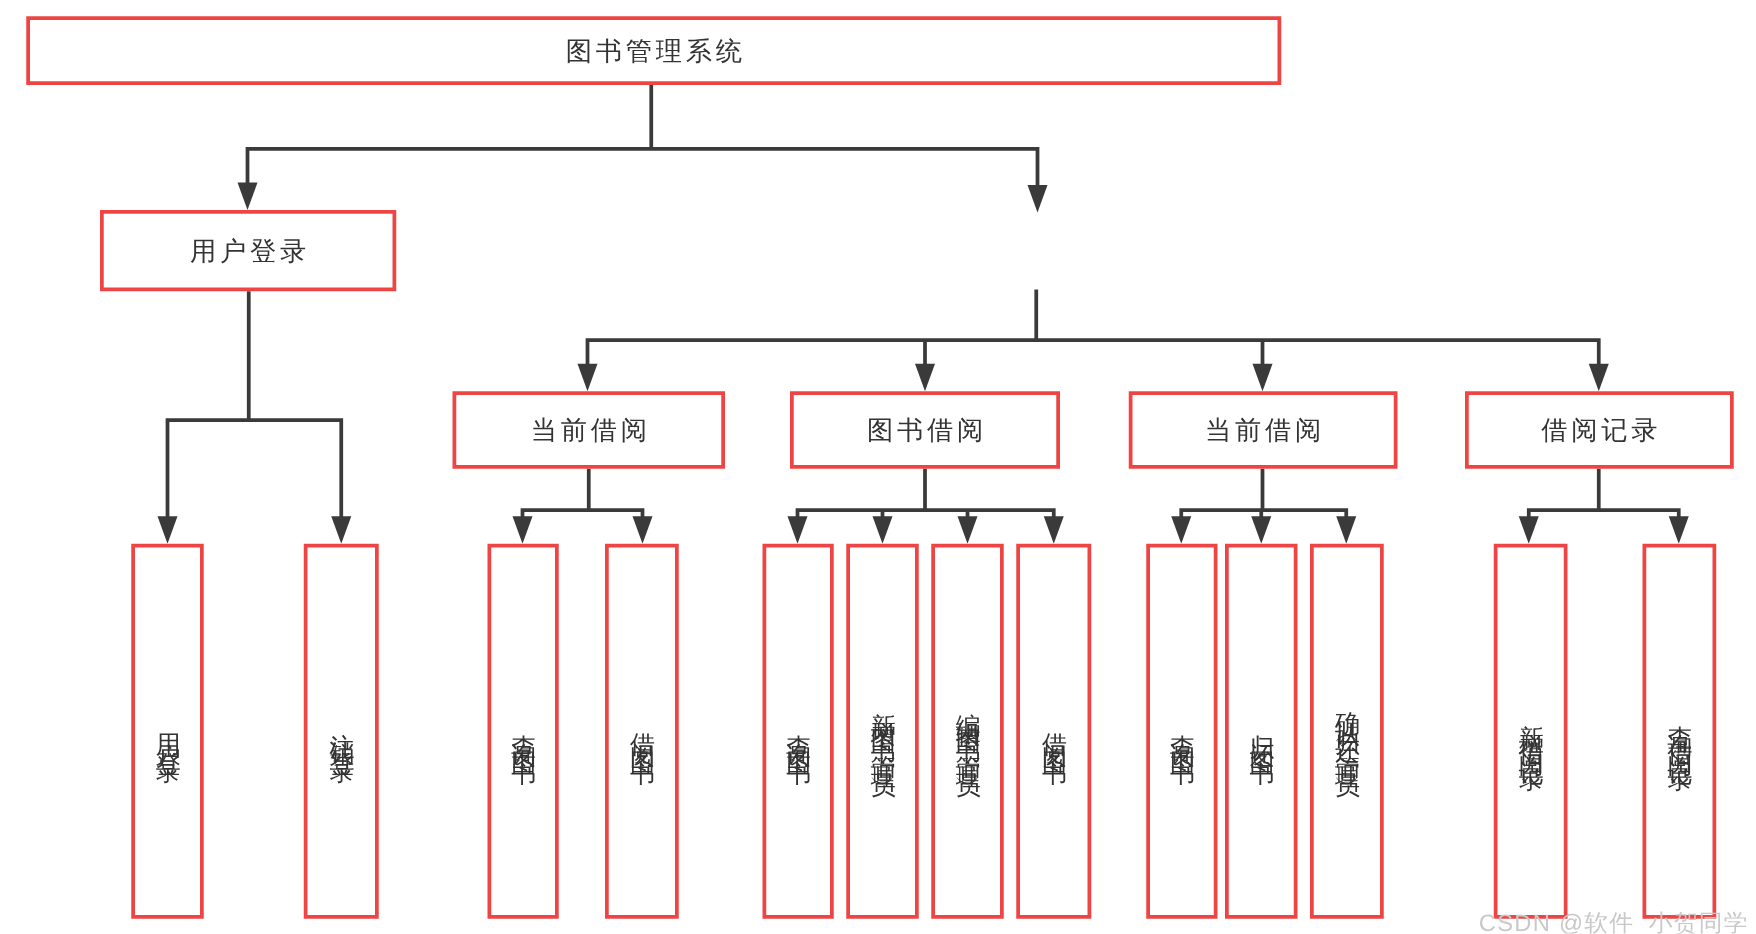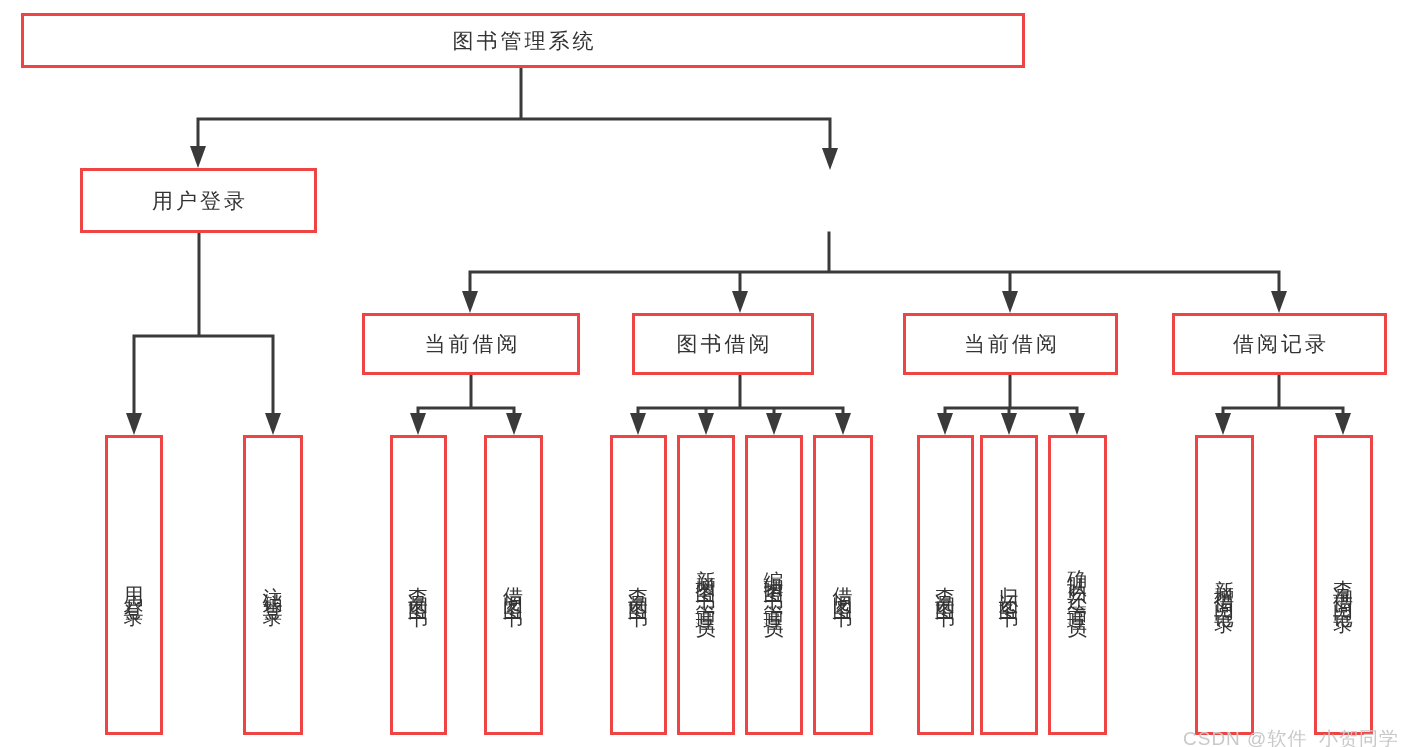--- a/index.html
+++ b/index.html
@@ -61,21 +61,21 @@
       <polygon points="1215,413 1231,413 1223,435"></polygon>
       <polygon points="1335,413 1351,413 1343,435"></polygon>
     </g>
   </svg>
 
   <div class="box hbox root" style="left:21px;top:13px;width:1004px;height:55px;">图书管理系统</div>
 
   <div class="box hbox" style="left:80px;top:168px;width:237px;height:65px;">用户登录</div>
 
   <div class="box hbox" style="left:362px;top:313px;width:218px;height:62px;">当前借阅</div>
-  <div class="box hbox" style="left:632px;top:313px;width:182px;height:62px;">图书借阅</div>
+  <div class="box hbox" style="left:632px;top:313px;width:216px;height:62px;">图书借阅</div>
   <div class="box hbox" style="left:903px;top:313px;width:215px;height:62px;">当前借阅</div>
   <div class="box hbox" style="left:1172px;top:313px;width:215px;height:62px;">借阅记录</div>
 
   <div class="box vbox" style="left:105px;width:58px;">用户登录</div>
   <div class="box vbox" style="left:243px;width:60px;">注销登录</div>
   <div class="box vbox" style="left:390px;width:57px;">查询图书</div>
   <div class="box vbox" style="left:484px;width:59px;">借阅图书</div>
   <div class="box vbox" style="left:610px;width:57px;">查询图书</div>
   <div class="box vbox" style="left:677px;width:58px;">新增图书（管理员）</div>
   <div class="box vbox" style="left:745px;width:58px;">编辑图书（管理员）</div>

